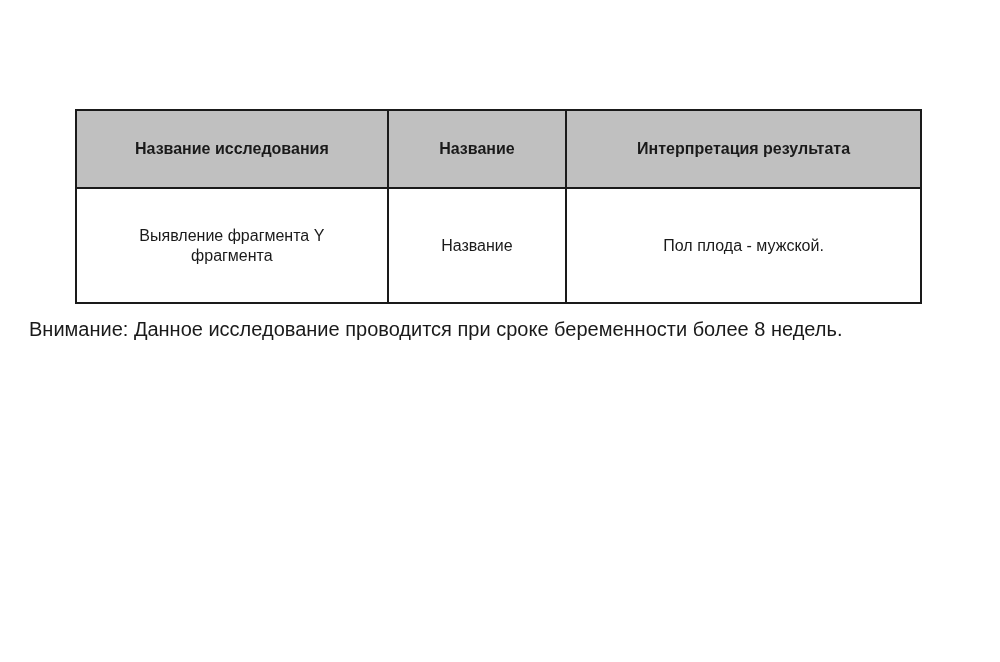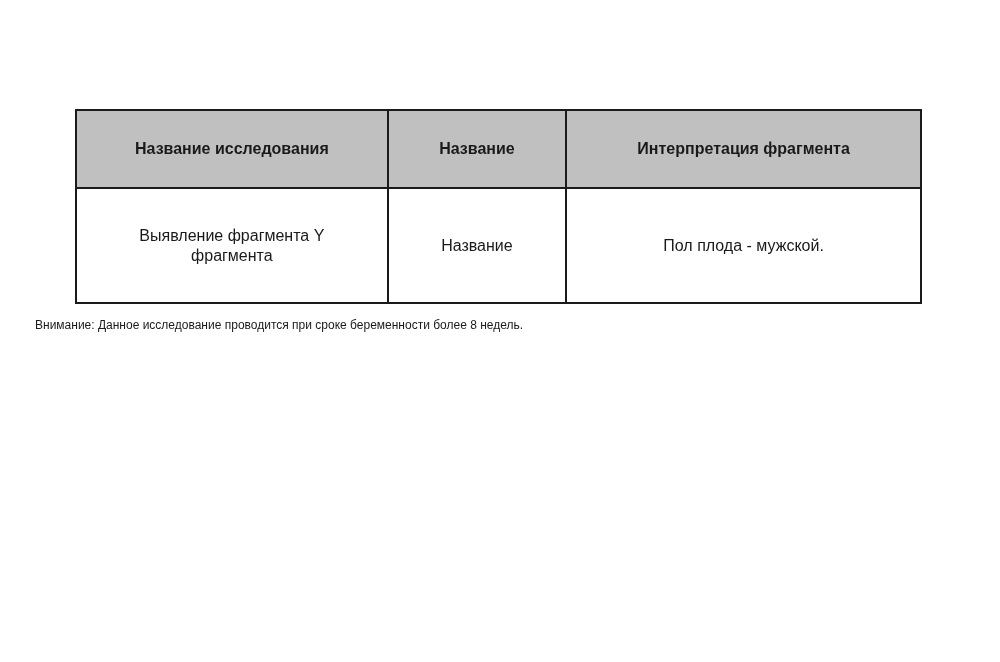--- a/index.html
+++ b/index.html
@@ -40,44 +40,44 @@
       background: #ffffff;
       font-size: 16px;
       line-height: 20px;
       height: 113px;
     }
     .col-1 { width: 311px; }
     .col-2 { width: 178px; }
     .col-3 { width: 354px; }
     .footnote {
       position: absolute;
-      left: 35px;
+      left: 29px;
       top: 318px;
-      font-size: 12px;
+      font-size: 20px;
       white-space: nowrap;
     }
     .cell-text {
       display: inline-block;
       max-width: 210px;
     }
   </style>
 </head>
 <body>
 
 <table class="results-table">
   <colgroup>
     <col class="col-1">
     <col class="col-2">
     <col class="col-3">
   </colgroup>
   <thead>
     <tr>
       <th>Название исследования</th>
       <th>Название</th>
-      <th>Интерпретация фрагмента</th>
+      <th>Интерпретация результата</th>
     </tr>
   </thead>
   <tbody>
     <tr>
       <td>
         <span class="cell-text">Выявление фрагмента Y фрагмента</span>
       </td>
       <td>Название</td>
       <td>Пол плода - мужской.</td>
     </tr>

